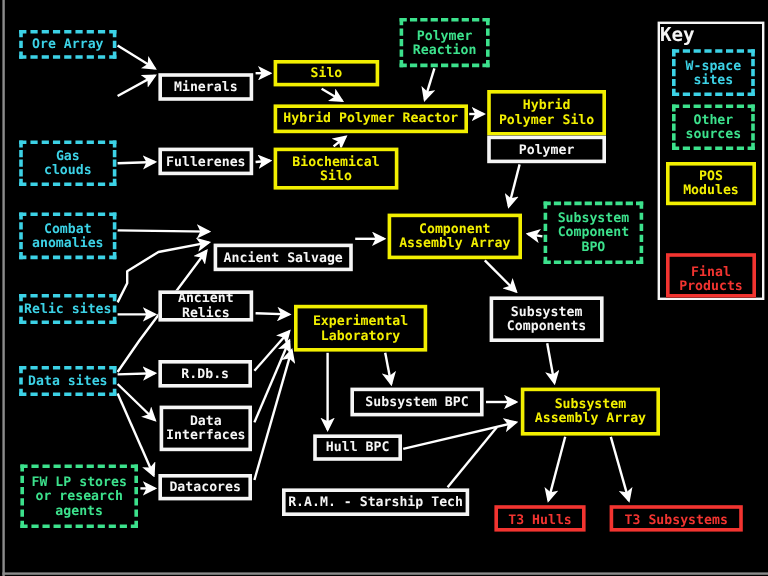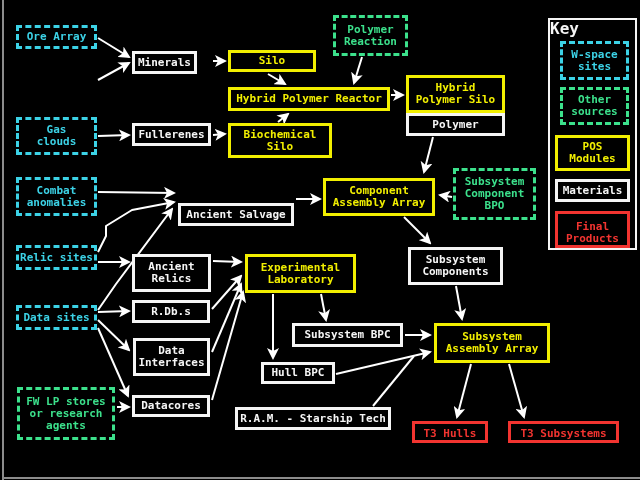--- a/index.html
+++ b/index.html
@@ -93,30 +93,30 @@
     </div>
   <div class="node c" style="left:16px;top:305px;width:81px;height:25px">
       <span>Data sites</span>
     </div>
   <div class="node g" style="left:17px;top:387px;width:98px;height:53px">
       <span>FW LP stores
 or research
 agents</span>
     </div>
 
-  <div class="node w" style="left:132px;top:51px;width:65px;height:23px">
+  <div class="node w" style="left:132px;top:61px;width:79px;height:23px">
       <span>Minerals</span>
     </div>
   <div class="node w" style="left:132px;top:123px;width:79px;height:23px">
       <span>Fullerenes</span>
     </div>
   <div class="node w" style="left:178px;top:203px;width:116px;height:23px">
       <span>Ancient Salvage</span>
     </div>
-  <div class="node w" style="left:132px;top:254px;width:79px;height:38px">
+  <div class="node w" style="left:132px;top:242px;width:79px;height:26px">
       <span>Ancient
 Relics</span>
     </div>
   <div class="node w" style="left:132px;top:300px;width:78px;height:23px">
       <span>R.Db.s</span>
     </div>
   <div class="node w" style="left:133px;top:338px;width:77px;height:38px">
       <span>Data
 Interfaces</span>
     </div>
@@ -191,23 +191,20 @@
 sites</span>
       </div>
     <div class="node g" style="left:10px;top:67px;width:69px;height:38px">
         <span>Other
 sources</span>
       </div>
     <div class="node y" style="left:5px;top:115px;width:75px;height:36px">
         <span>POS
 Modules</span>
       </div>
-    <div class="node w" style="left:5px;top:159px;width:75px;height:23px">
-        <span>Materials</span>
-      </div>
     <div class="node r" style="left:5px;top:191px;width:75px;height:37px">
         <span>Final
 Products</span>
       </div>
   </div>
 
   <div class="frame-left"></div>
   <div class="frame-bottom"></div>
 </div>
 

